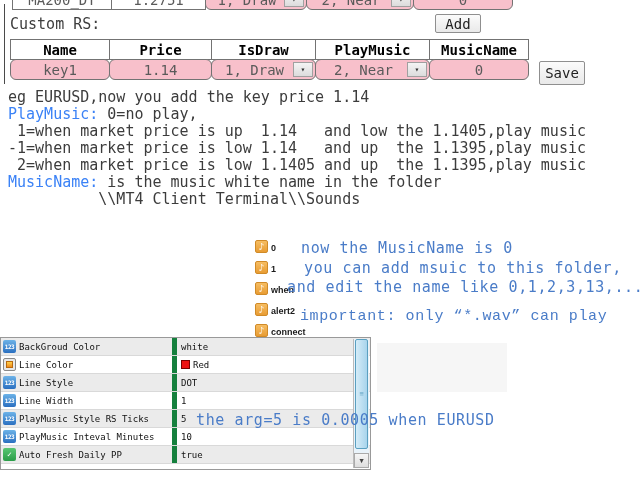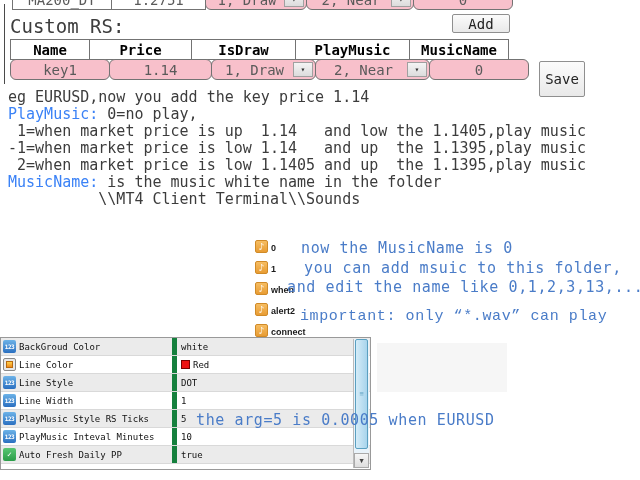--- a/index.html
+++ b/index.html
@@ -30,24 +30,24 @@
   #top-table-clip { position:absolute; left:12px; top:0; width:520px; height:12px; overflow:hidden; }
   #top-table-clip .rs-row { margin-top:-10px; }
   #main-table { left:10px; top:40px; }
 
   .win-btn {
     position:absolute; background:linear-gradient(#fbfbfb,#e9e9e9);
     border:1px solid #8f8f8f; border-radius:2px;
     font-family:"DejaVu Sans Mono", monospace; font-size:14px; color:#222;
     display:flex; align-items:center; justify-content:center; cursor:pointer;
   }
-  #add-btn { left:452px; top:14px; width:58px; height:19px; }
-  #save-btn { left:539px; top:61px; width:46px; height:36px; }
-
-  #custom-rs-label { position:absolute; left:10px; top:15px; font-size:19px; color:#3d3d3d; }
+  #add-btn { left:435px; top:14px; width:46px; height:19px; }
+  #save-btn { left:539px; top:61px; width:46px; height:24px; }
+
+  #custom-rs-label { position:absolute; left:10px; top:15px; font-size:15px; color:#3d3d3d; }
 
   
   #explain { position:absolute; left:8px; top:89px; font-size:15px; line-height:17px; color:#3c3c3c; }
   #explain div { white-space:pre; }
   .kw { color:#3b82f6; }
 
   
   #file-list { position:absolute; left:255px; top:240px; z-index:1; }
   .file-item { height:21px; display:flex; align-items:flex-start; }
   .note-icon {
@@ -117,21 +117,21 @@
         </div>
       <div class="rs-cell pink" style="width:100px">0</div>
     </div>
   </div>
 
   <div id="custom-rs-label">Custom RS:</div>
   <button class="win-btn" id="add-btn">Add</button>
 
   <div class="rs-table" id="main-table">
     <div class="rs-row">
-      <div class="rs-cell hdr" style="width:80px">Name</div>
+      <div class="rs-cell hdr" style="width:100px">Name</div>
       <div class="rs-cell hdr" style="width:103px">Price</div>
       <div class="rs-cell hdr" style="width:105px">IsDraw</div>
       <div class="rs-cell hdr" style="width:115px">PlayMusic</div>
       <div class="rs-cell hdr" style="width:100px">MusicName</div>
     </div>
     <div class="rs-row">
       <div class="rs-cell pink" style="width:100px">key1</div>
       <div class="rs-cell pink" style="width:103px">1.14</div>
       <div class="rs-cell pink" style="width:105px">
           <span style="margin-right:18px">1, Draw</span>

